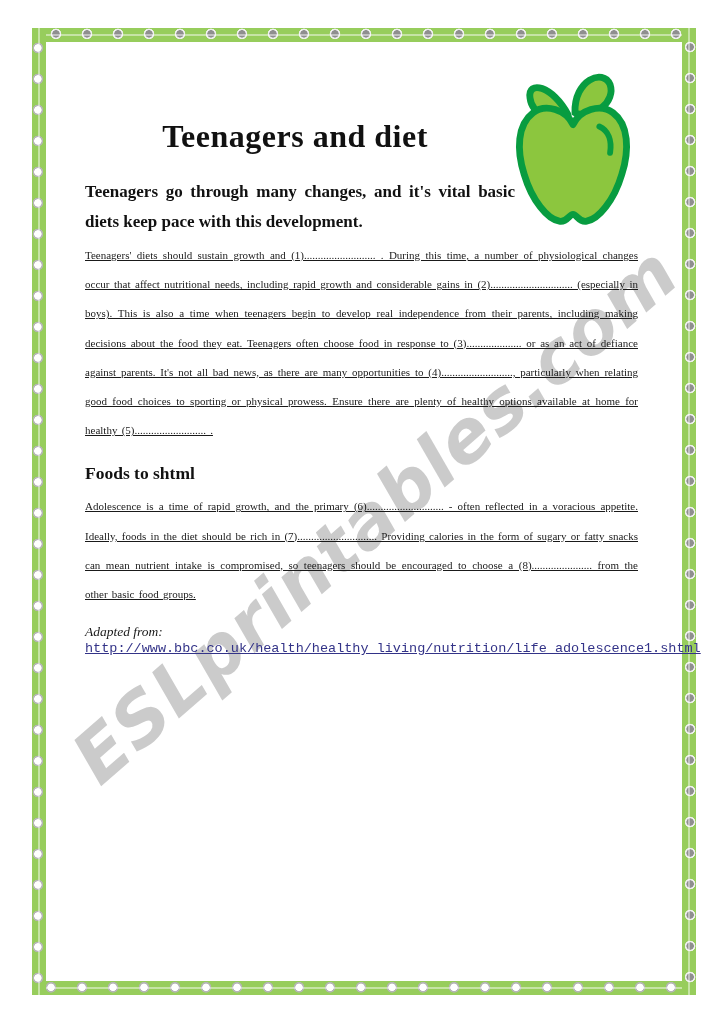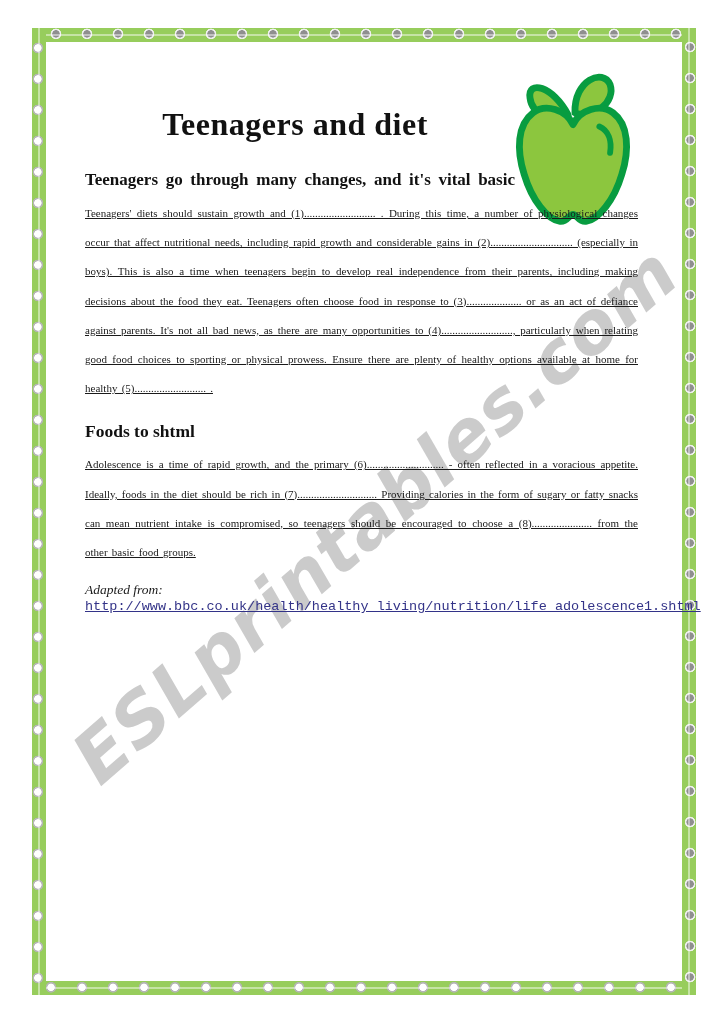--- a/index.html
+++ b/index.html
@@ -58,21 +58,21 @@
     white-space: nowrap;
     z-index: 3;
     pointer-events: none;
   }
 
   
   .content {
     position: absolute;
     left: 46px; top: 42px;
     width: 606px; height: 939px;
-    padding: 24px 14px 0 39px;
+    padding: 36px 14px 0 39px;
     z-index: 4;
   }
   .apple {
     position: absolute;
     left: 512px; top: 66px;
     width: 122px; height: 164px;
     z-index: 4;
   }
   .apple svg { width: 100%; height: 100%; display: block; }
 
@@ -146,20 +146,21 @@
     <path d="M88 62 C 97 66, 101 76, 99 89" fill="none" stroke="#089c40" stroke-width="6" stroke-linecap="round"></path>
   </svg>
 </div>
 
 <div class="content">
 
   <h1 class="page-title">Teenagers and diet</h1>
 
   <p class="intro">
     <span class="l1">Teenagers go through many changes, and it's vital basic</span>
+    <span class="l2">diets keep pace with this development.</span>
   </p>
 
   <p class="para first">Teenagers' diets should sustain growth and (1).......................... . During this time, a number of physiological changes occur that affect nutritional needs, including rapid growth and considerable gains in (2).............................. (especially in boys). This is also a time when teenagers begin to develop real independence from their parents, including making decisions about the food they eat. Teenagers often choose food in response to (3).................... or as an act of defiance against parents. It's not all bad news, as there are many opportunities to (4).........................., particularly when relating good food choices to sporting or physical prowess. Ensure there are plenty of healthy options available at home for healthy (5).......................... .</p>
 
   <h2 class="section-heading">Foods to shtml</h2>
 
   <p class="para second">Adolescence is a time of rapid growth, and the primary (6)............................ - often reflected in a voracious appetite. Ideally, foods in the diet should be rich in (7)............................. Providing calories in the form of sugary or fatty snacks can mean nutrient intake is compromised, so teenagers should be encouraged to choose a (8)...................... from the other basic food groups.</p>
 
   <p class="source">
     <span class="label">Adapted from: </span>

